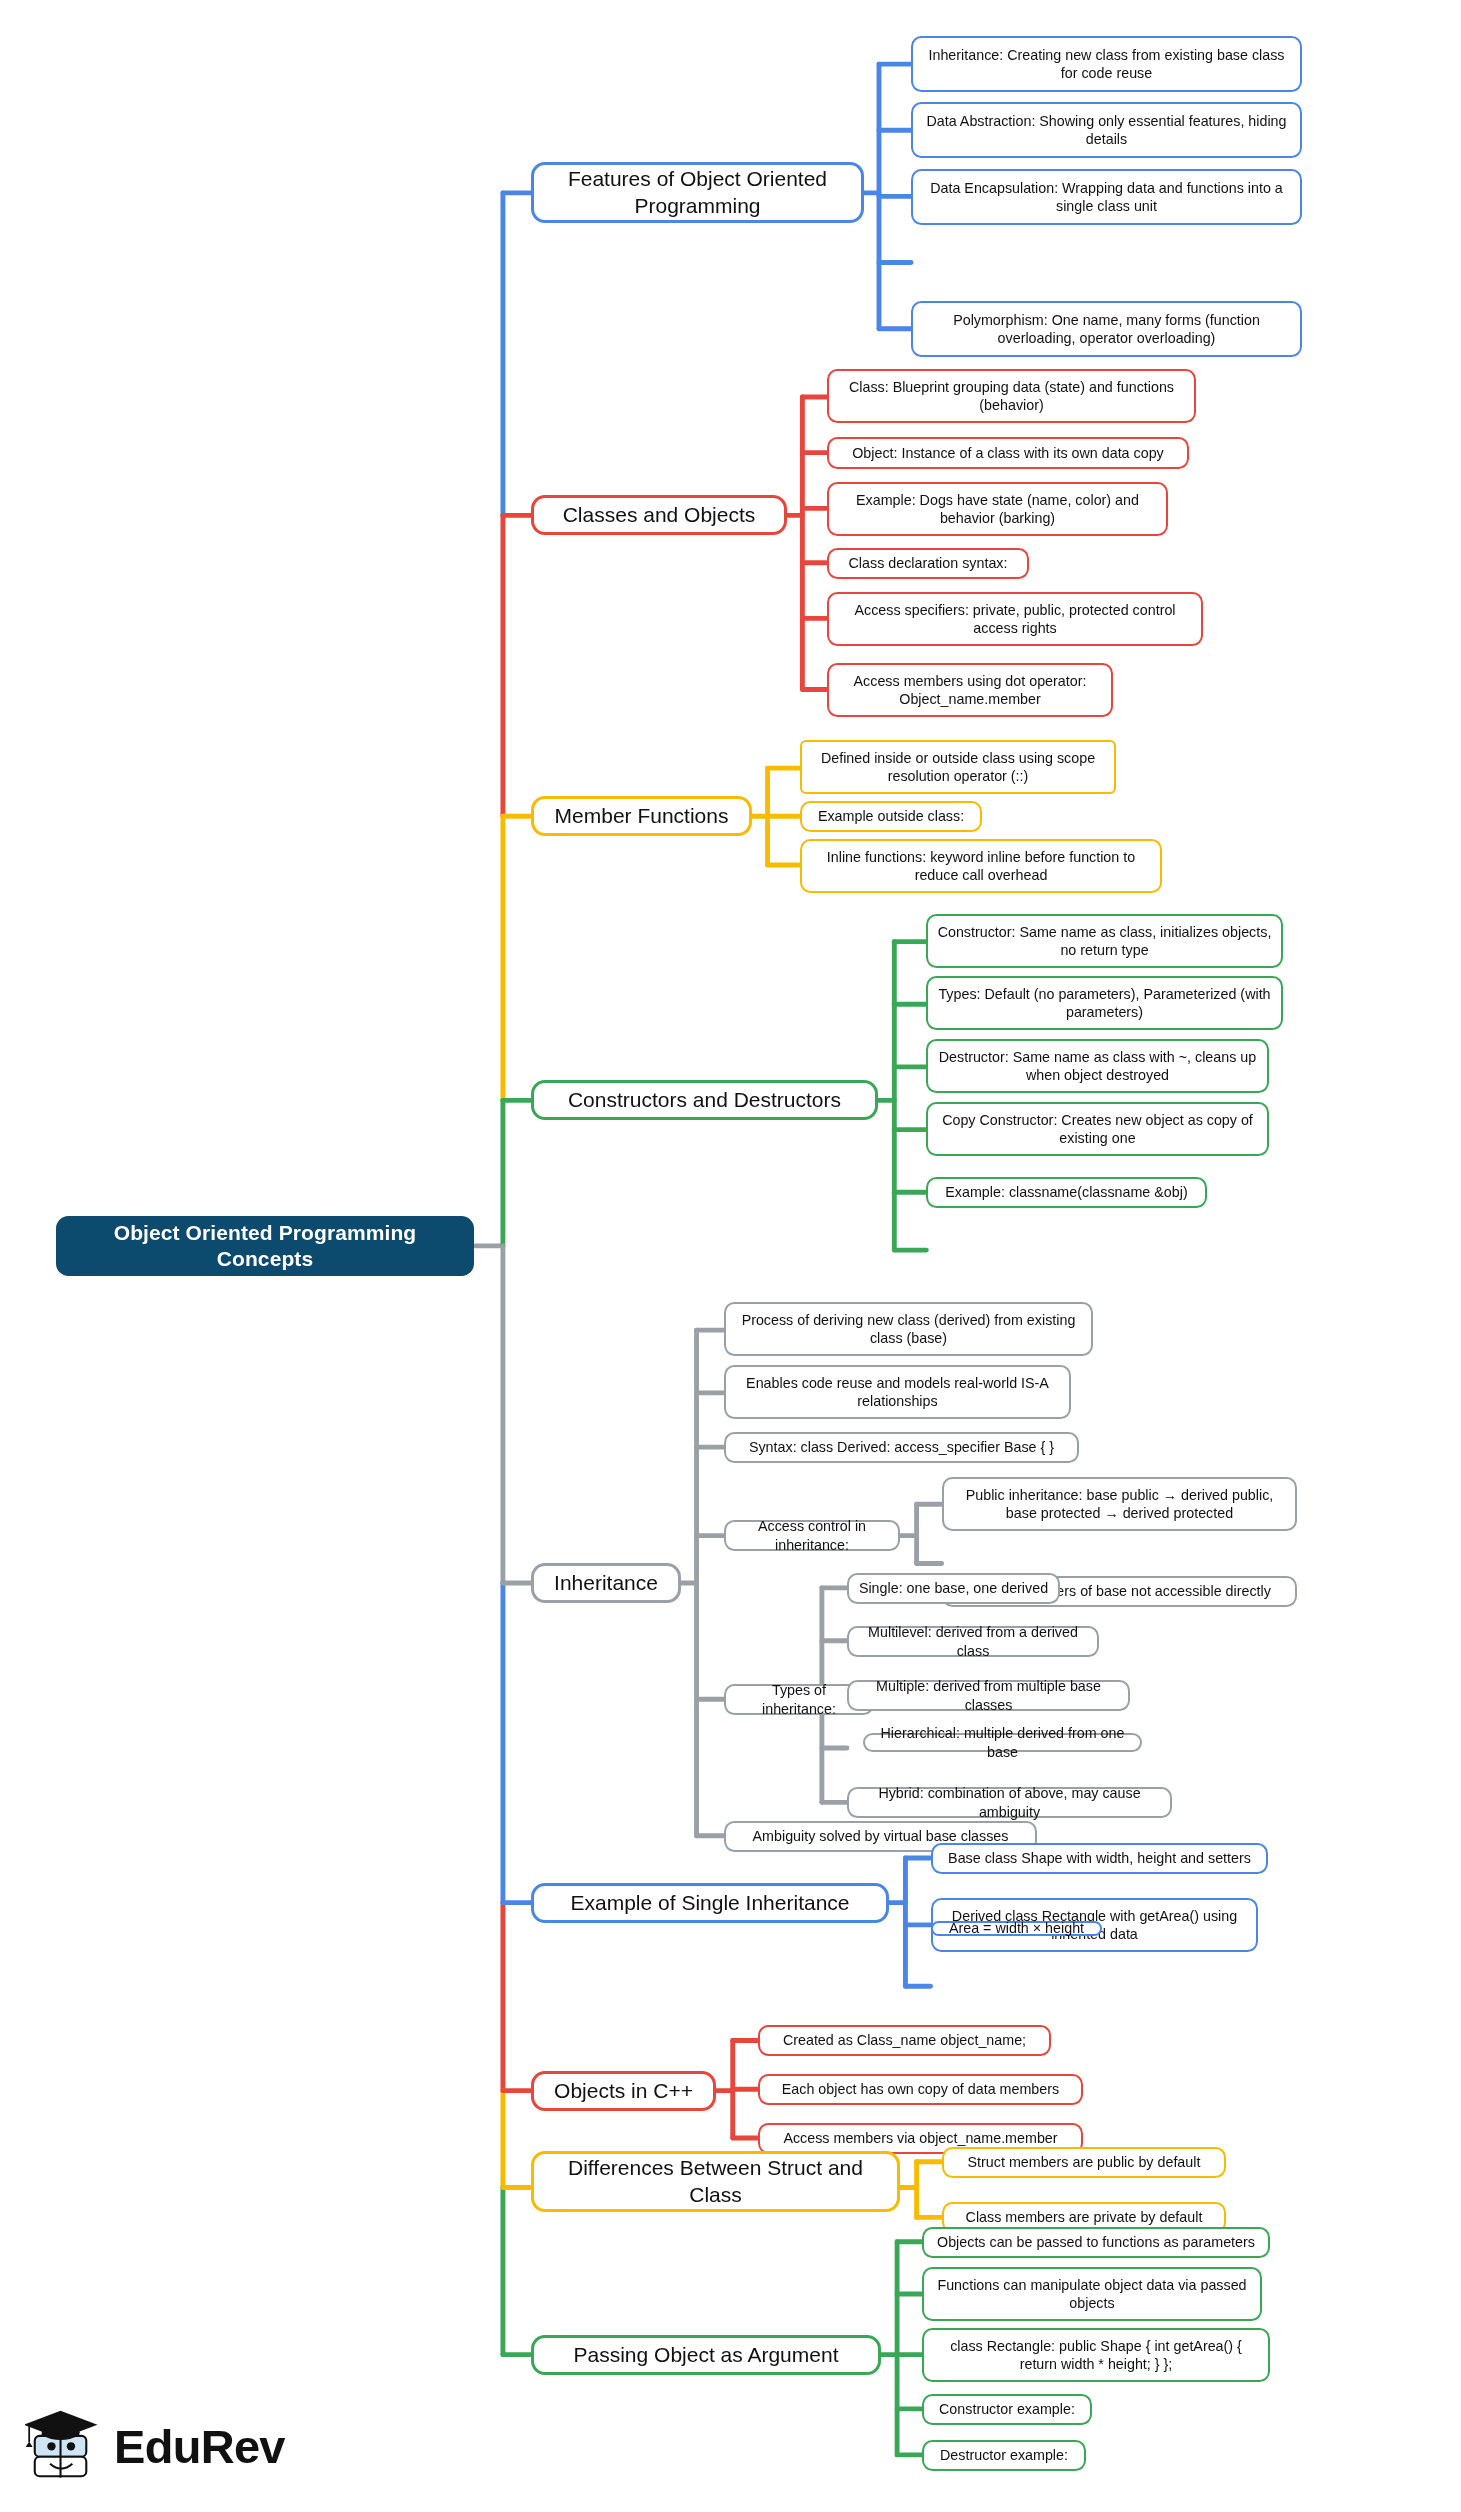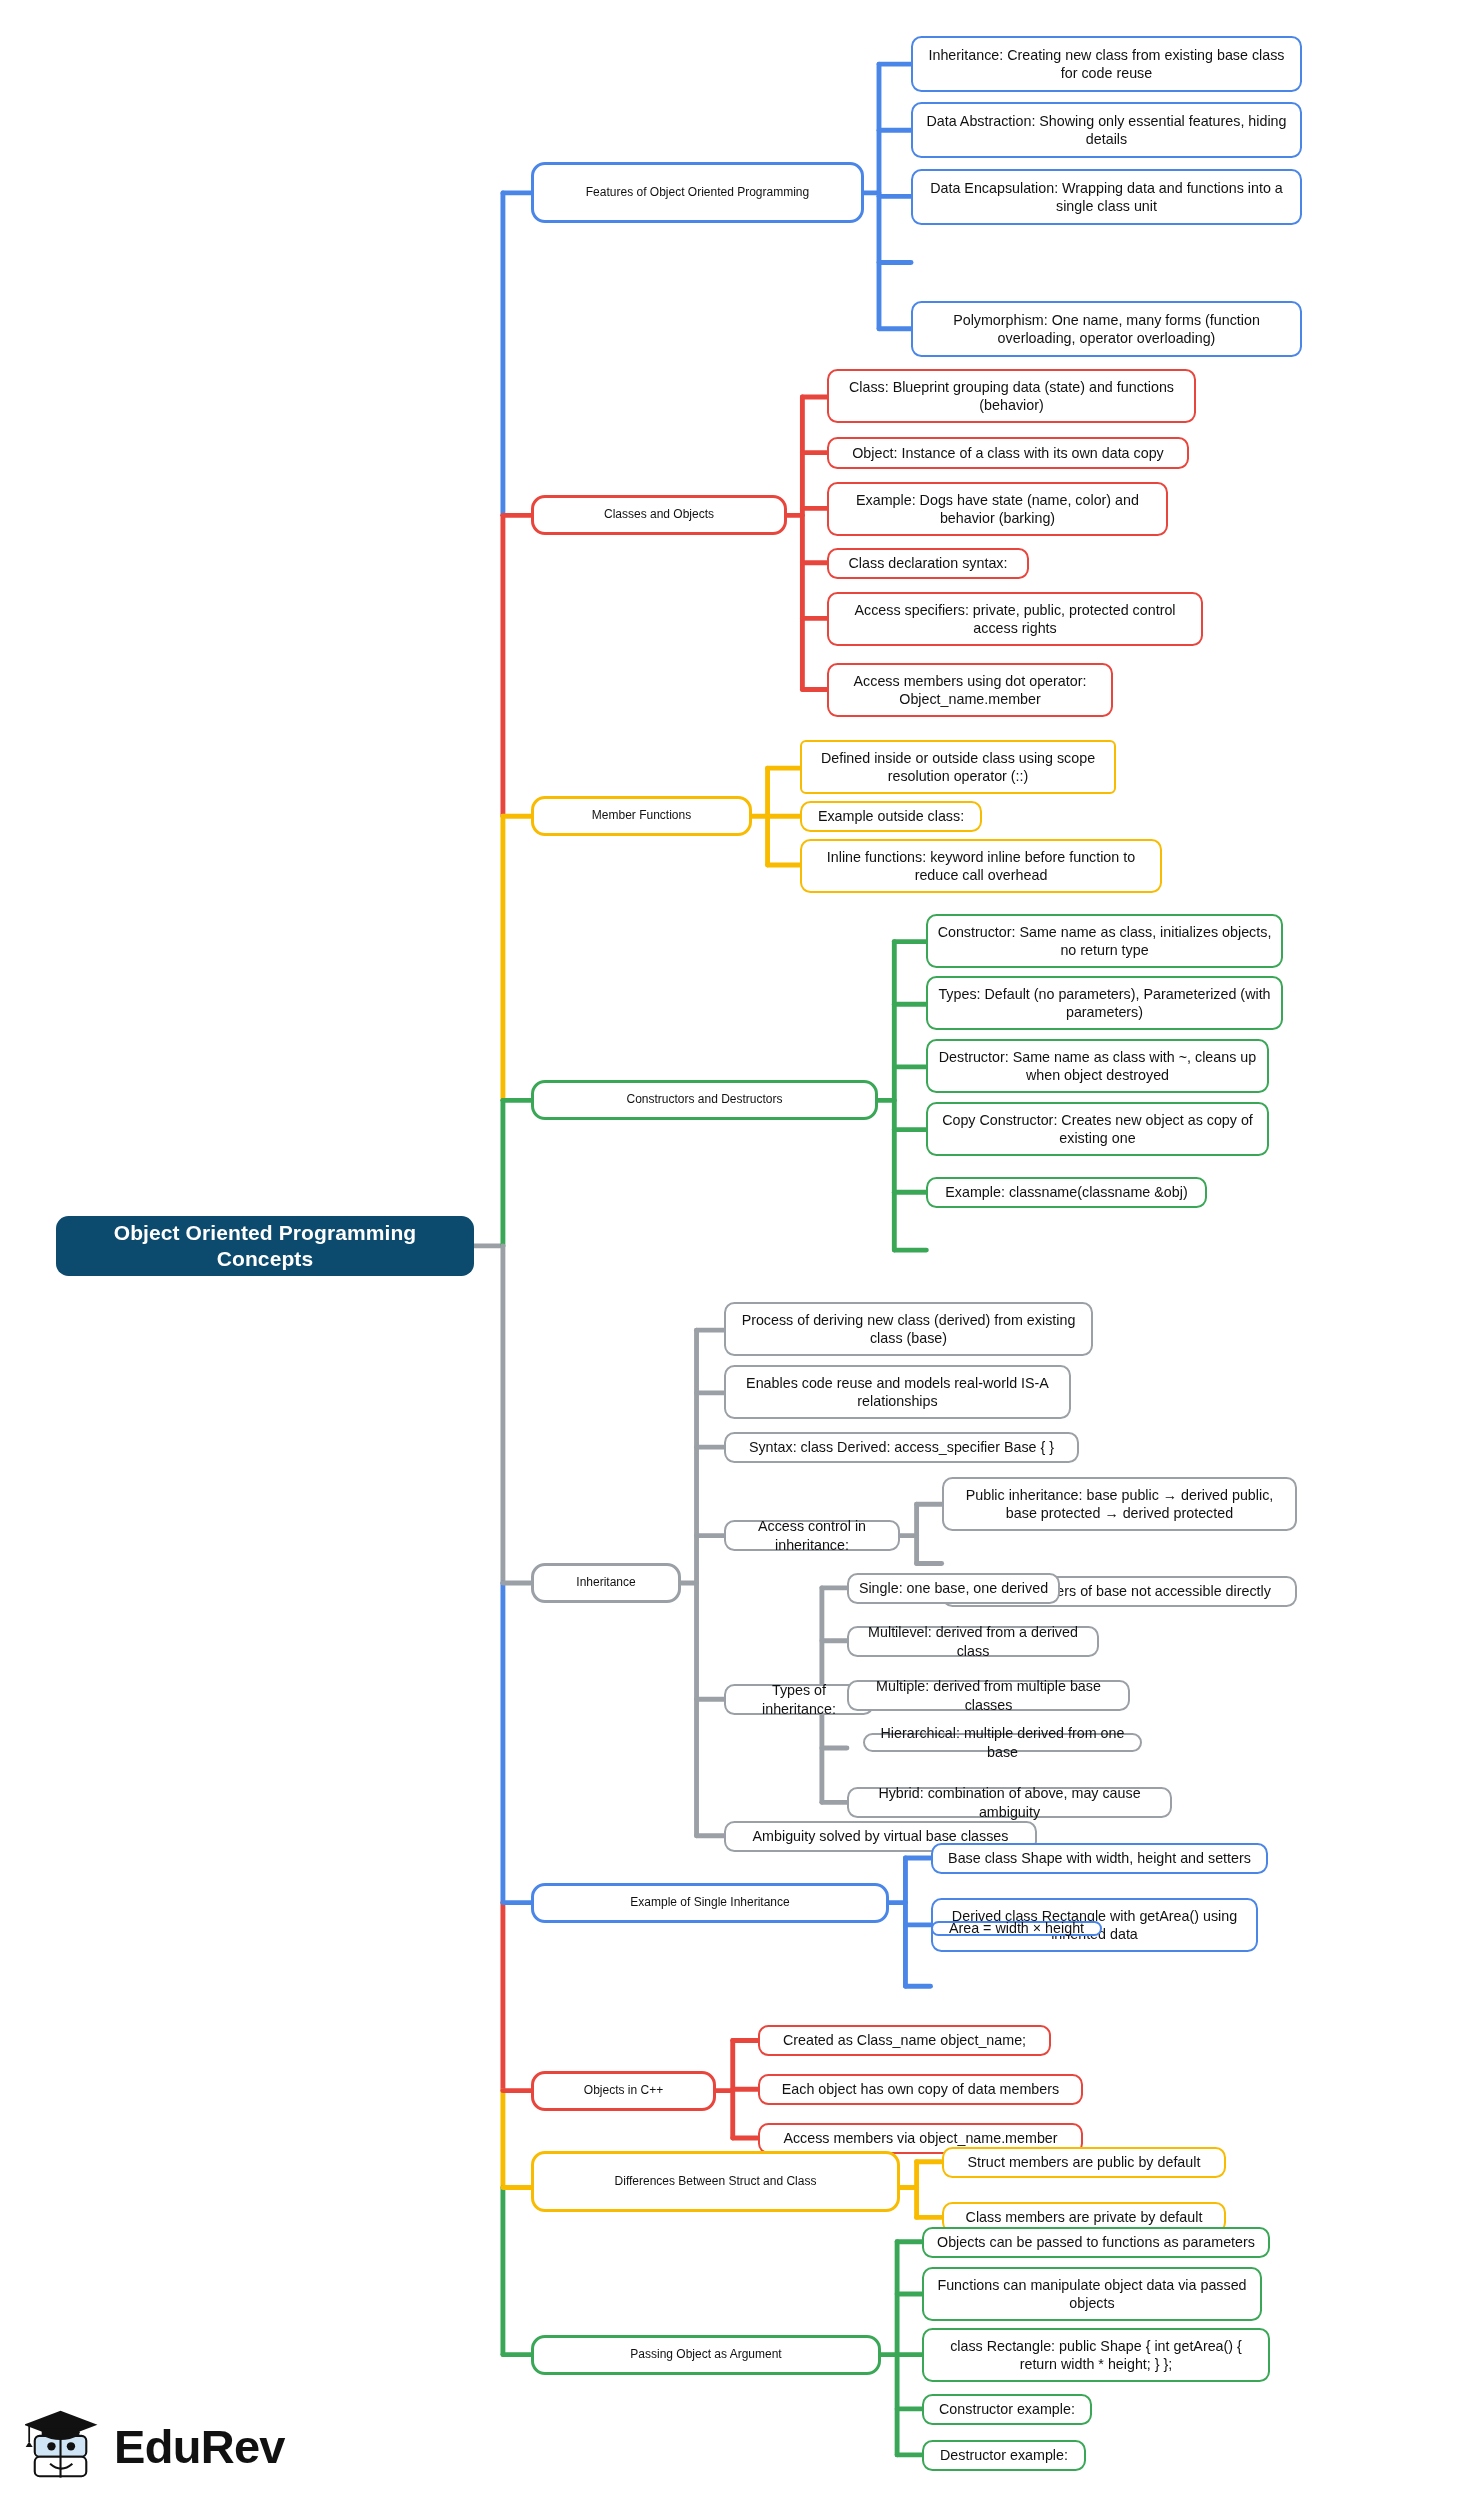--- a/index.html
+++ b/index.html
@@ -42,21 +42,21 @@
     border:none;
     border-radius:12.5px;
     font-size:21px;
     line-height:1.25;
     letter-spacing:0.1px;
     z-index:4;
   }
   .lvl1{
     border-width:3.5px;
     border-radius:14px;
-    font-size:12px;
+    font-size:21px;
     padding:4.2px 11px;
   }
   .lvl2{
     border-width:2.8px;
     font-size:14.3px;
     border-radius:10.4px;
   }
   .lvl3{
     border-width:2.8px;
     font-size:14.3px;

